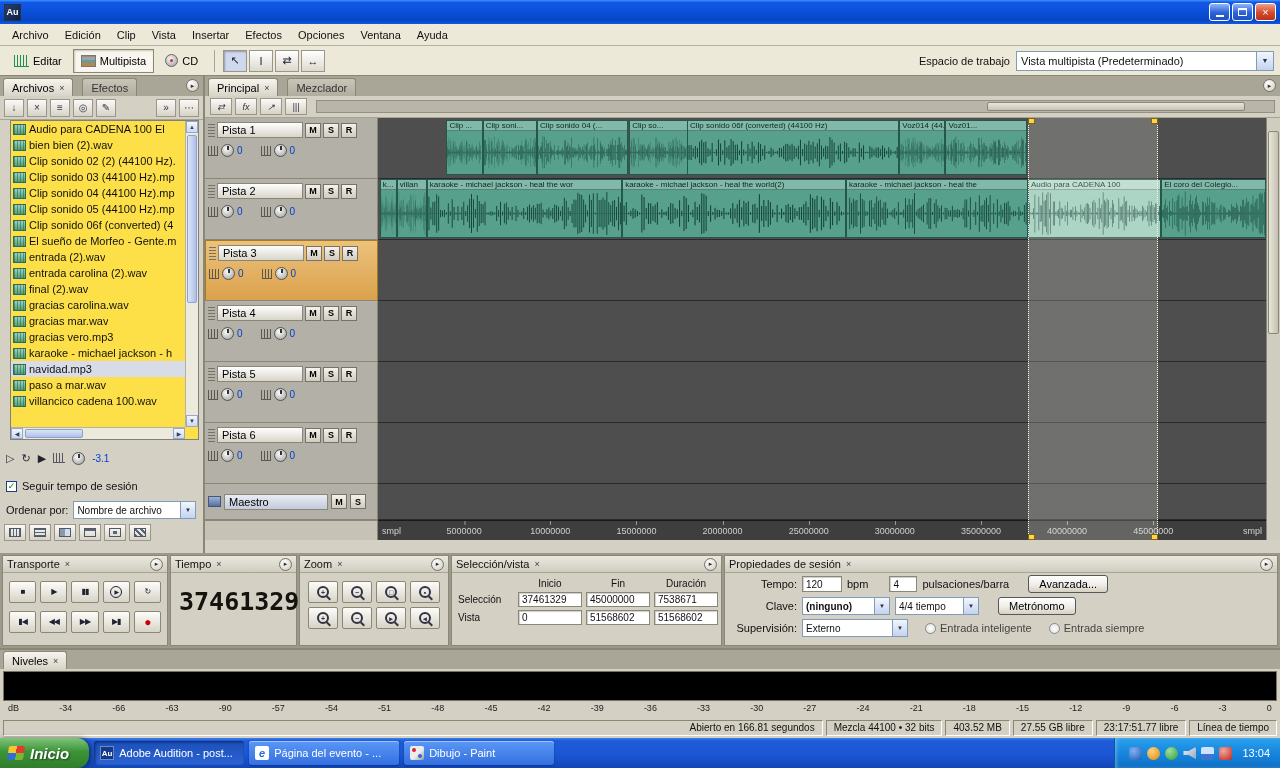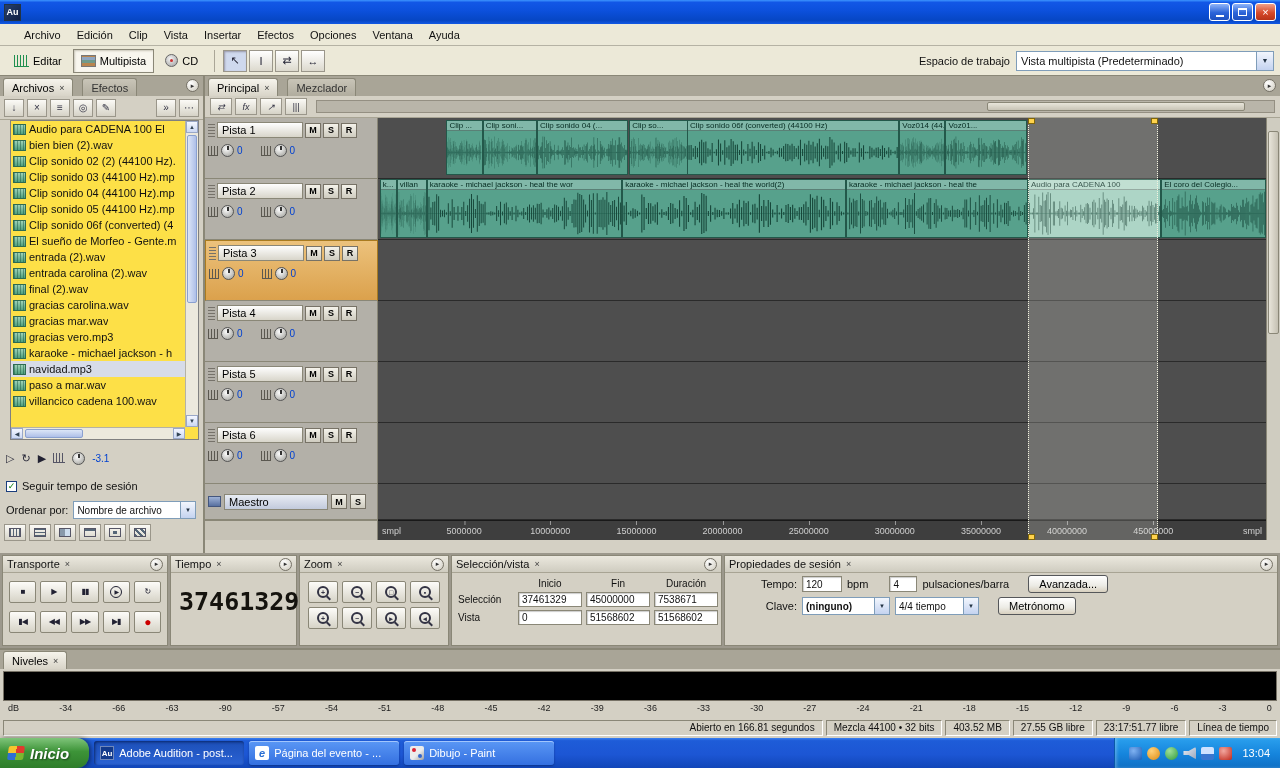--- a/index.html
+++ b/index.html
@@ -14,21 +14,21 @@
     color:#fff;font-size:9px;font-weight:bold;display:flex;align-items:center;justify-content:center;}
   .title-text{flex:1;font-size:12px;font-weight:bold;text-shadow:1px 1px 1px rgba(0,20,80,.7);white-space:nowrap;margin-top:39px;}
   .win-btns{display:flex;gap:2px;}
   .win-btn{width:21px;height:18px;border:1px solid #fff;border-radius:3px;display:flex;align-items:center;justify-content:center;color:#fff;font-size:11px;line-height:1;}
   .win-btn.min,.win-btn.max{background:linear-gradient(180deg,#8fb4f9,#2a63d8 55%,#1e51c0);}
   .win-btn.close{background:linear-gradient(180deg,#f0a089,#d6492a 55%,#b83318);}
   .glyph-min{width:8px;height:3px;border-bottom:2px solid #fff;margin-top:6px;}
   .glyph-max{width:9px;height:8px;border:1px solid #fff;border-top:2px solid #fff;}
 
   
-  .menubar{position:absolute;top:24px;left:0;right:0;height:22px;background:#ece9d8;border-bottom:1px solid #b5b2a4;display:flex;align-items:center;padding-left:16px;}
+  .menubar{position:absolute;top:24px;left:0;right:0;height:22px;background:#ece9d8;border-bottom:1px solid #b5b2a4;display:flex;align-items:center;padding-left:4px;}
   .menu-item{padding:3px 8px;cursor:default;}
   .toolbar{position:absolute;top:46px;left:0;right:0;height:30px;background:#ece9d8;border-bottom:1px solid #8a8777;display:flex;align-items:center;padding:0 6px;gap:3px;}
   .view-btn{display:flex;align-items:center;gap:4px;height:24px;padding:0 7px;border:1px solid transparent;background:none;font-size:11px;font-family:inherit;}
   .view-btn.active{border:1px solid #8a8777;background:#f8f6ee;box-shadow:inset 1px 1px 2px #c9c5b8;}
   .vico{width:15px;height:12px;display:inline-block;}
   .vico-edit{background:repeating-linear-gradient(90deg,#1f9050 0 1px,transparent 1px 3px);border-bottom:1px solid #1f9050;}
   .vico-multi{background:repeating-linear-gradient(0deg,#b9854f 0 3px,#6f9a8b 3px 6px,#8fa5c0 6px 9px,#b9854f 9px 12px);border:1px solid #777;}
   .vico-cd{width:13px;height:13px;border-radius:50%;background:radial-gradient(circle at 40% 35%,#f4f4f4,#9c9c9c);border:1px solid #666;position:relative;}
   .vico-cd::after{content:'';position:absolute;left:4px;top:4px;width:3px;height:3px;border-radius:50%;background:#c33;}
   .tb-sep{width:1px;height:22px;background:#aaa697;margin:0 5px;}
@@ -941,20 +941,35 @@
         <span class="xpsel selw86">
             <span>(ninguno)</span>
             <span class="da"></span>
           </span>
         <span class="xpsel selw84">
             <span>4/4 tiempo</span>
             <span class="da"></span>
           </span>
         <button class="xpbtn">Metrónomo</button>
       </div>
+      <div class="srow">
+        <span class="slab">Supervisión:</span>
+        <span class="xpsel selw104">
+            <span>Externo</span>
+            <span class="da"></span>
+          </span>
+        <span class="rgrp">
+            <span class="radio"></span>
+            <span class="rlab">Entrada inteligente</span>
+          </span>
+        <span class="rgrp">
+            <span class="radio"></span>
+            <span class="rlab">Entrada siempre</span>
+          </span>
+      </div>
     </div>
   </div>
 
   <div class="niveles">
     <div class="niv-strip">
       <span class="ptab active">
           <span>Niveles</span>
           <span class="closex"></span>
         </span>
     </div>

